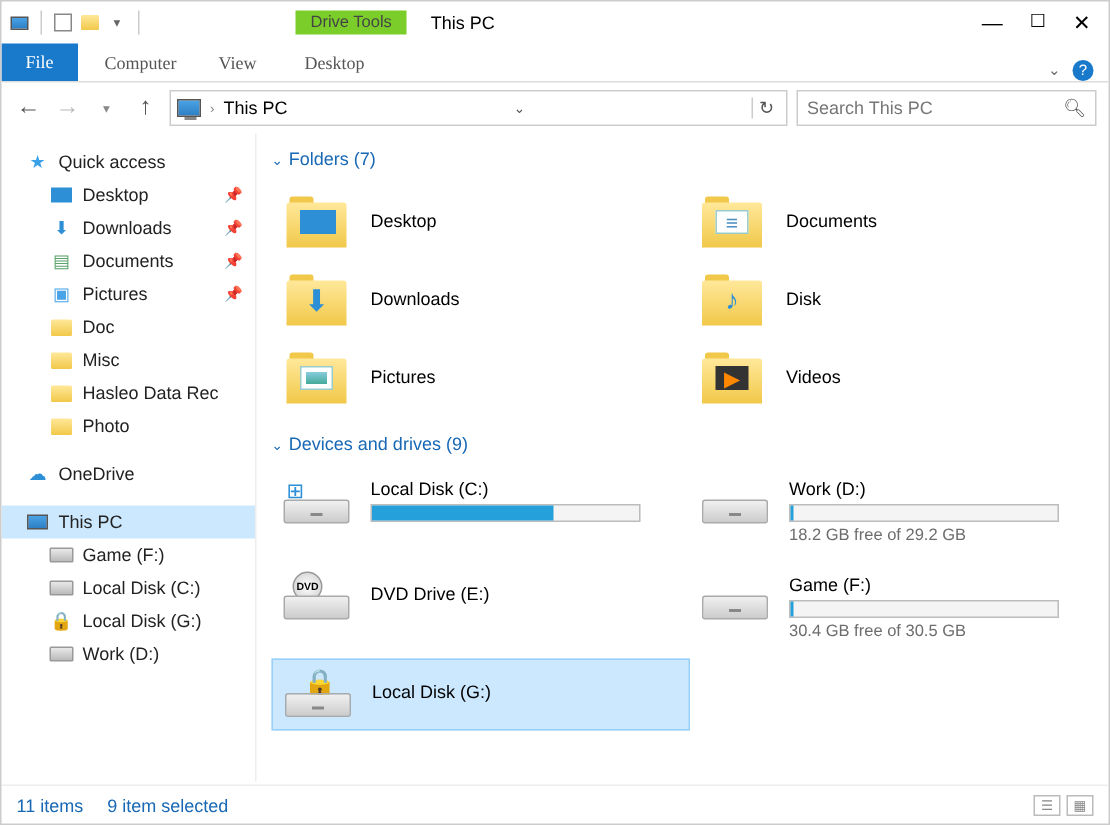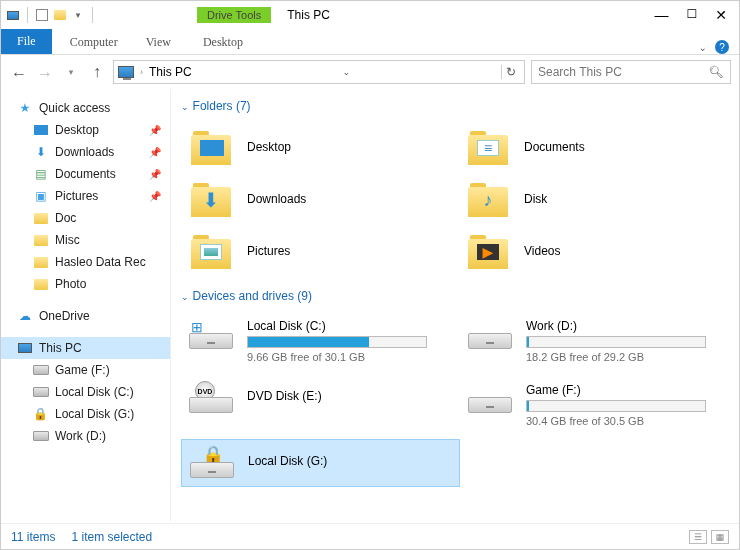--- a/index.html
+++ b/index.html
@@ -276,21 +276,20 @@
         <div class="dicon">
             <span style="position:absolute;top:0;left:2px;color:#2d8fd6;font-size:14px">⊞</span>
             <div class="body"></div>
             <div class="slot"></div>
           </div>
         <div class="info">
             <div>Local Disk (C:)</div>
             <div class="bar">
               <div class="fill" style="width:68%"></div>
             </div>
-            <div class="sub">9.66 GB free of 30.1 GB</div>
           </div>
       </div>
       <div class="drive">
         <div class="dicon">
             <div class="body"></div>
             <div class="slot"></div>
           </div>
         <div class="info">
             <div>Work (D:)</div>
             <div class="bar">
@@ -298,21 +297,21 @@
             </div>
             <div class="sub">18.2 GB free of 29.2 GB</div>
           </div>
       </div>
       <div class="drive">
         <div class="dicon">
             <span style="position:absolute;top:-2px;left:6px;width:20px;height:20px;border-radius:50%;background:radial-gradient(#fff,#ccc);border:1px solid #999;display:flex;align-items:center;justify-content:center;font-size:7px;font-weight:bold">DVD</span>
             <div class="body"></div>
           </div>
         <div class="info">
-            <div style="margin-top:6px">DVD Disk (E:)</div>
+            <div style="margin-top:6px">DVD Drive (E:)</div>
           </div>
       </div>
       <div class="drive">
         <div class="dicon">
             <div class="body"></div>
             <div class="slot"></div>
           </div>
         <div class="info">
             <div>Game (F:)</div>
             <div class="bar">
@@ -330,18 +329,18 @@
         <div class="info">
             <div style="margin-top:6px">Local Disk (G:)</div>
           </div>
       </div>
     </div>
   </div>
 </div>
 
 <div class="status">
   <span>11 items</span>
-  <span>1 item selected</span>
+  <span>9 item selected</span>
   <div class="viewbtns">
     <div class="viewbtn">☰</div>
     <div class="viewbtn">▦</div>
   </div>
 </div>
 
 </body></html>

